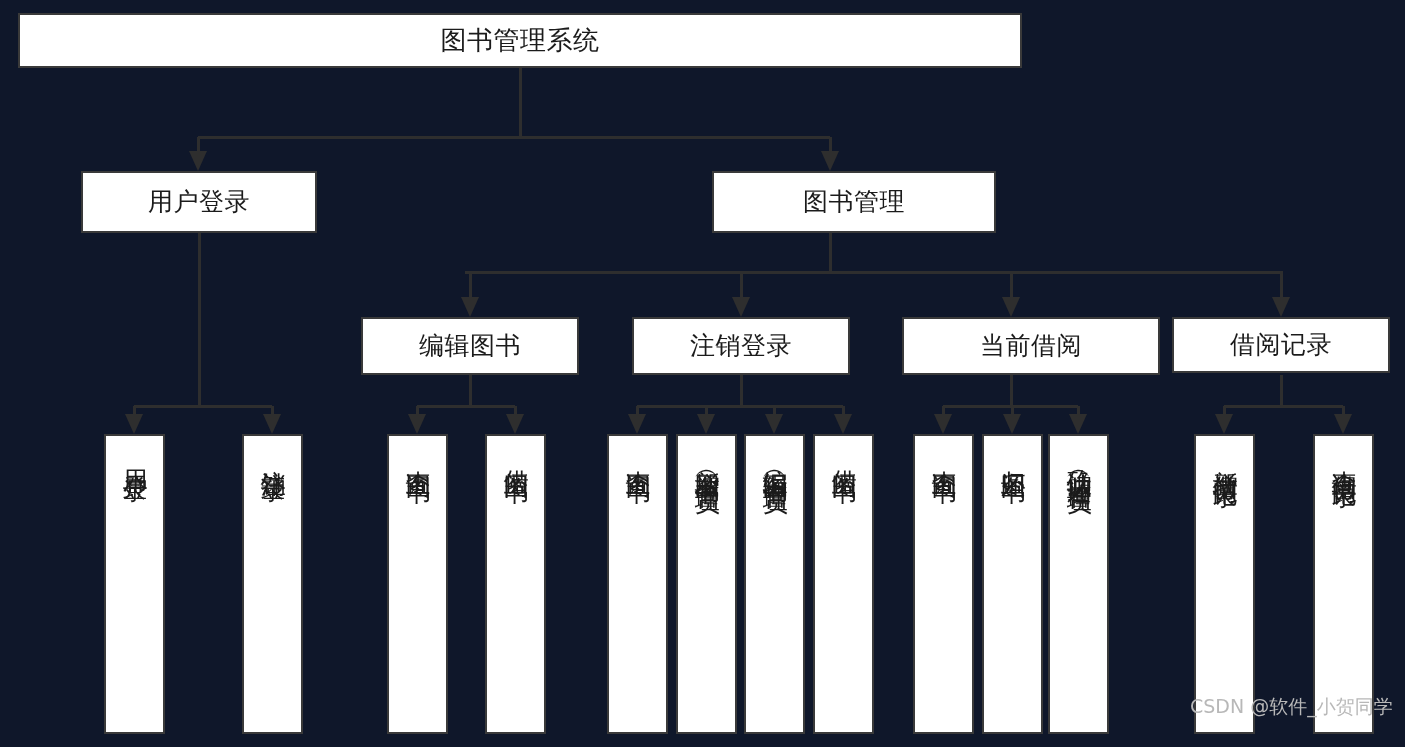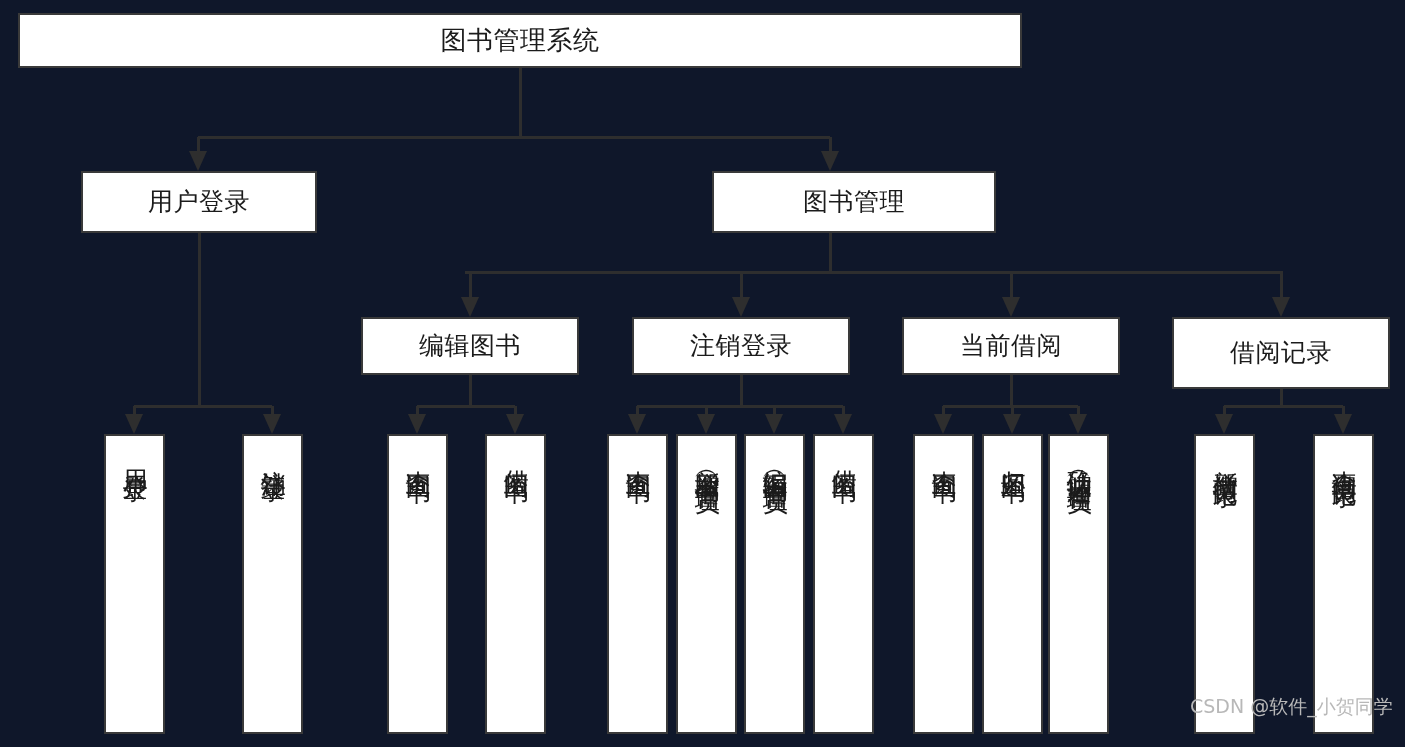--- a/index.html
+++ b/index.html
@@ -143,24 +143,24 @@
       </div>
       <div class="node horizontal" style="left: 712px; top: 171px; width: 284px; height: 62px;">
         <span class="node-label">图书管理</span>
       </div>
       <div class="node horizontal" style="left: 361px; top: 317px; width: 218px; height: 58px;">
         <span class="node-label">编辑图书</span>
       </div>
       <div class="node horizontal" style="left: 632px; top: 317px; width: 218px; height: 58px;">
         <span class="node-label">注销登录</span>
       </div>
-      <div class="node horizontal" style="left: 902px; top: 317px; width: 218px; height: 58px;">
+      <div class="node horizontal" style="left: 902px; top: 317px; width: 258px; height: 58px;">
         <span class="node-label">当前借阅</span>
       </div>
-      <div class="node horizontal" style="left: 1172px; top: 317px; width: 218px; height: 72px;">
+      <div class="node horizontal" style="left: 1172px; top: 317px; width: 218px; height: 56px;">
         <span class="node-label">借阅记录</span>
       </div>
       <div class="node vertical" style="left: 104px; top: 434px; width: 61px; height: 300px;">
         <span class="node-label">用户登录</span>
       </div>
       <div class="node vertical" style="left: 242px; top: 434px; width: 61px; height: 300px;">
         <span class="node-label">注销登录</span>
       </div>
       <div class="node vertical" style="left: 387px; top: 434px; width: 61px; height: 300px;">
         <span class="node-label">查询图书</span>

